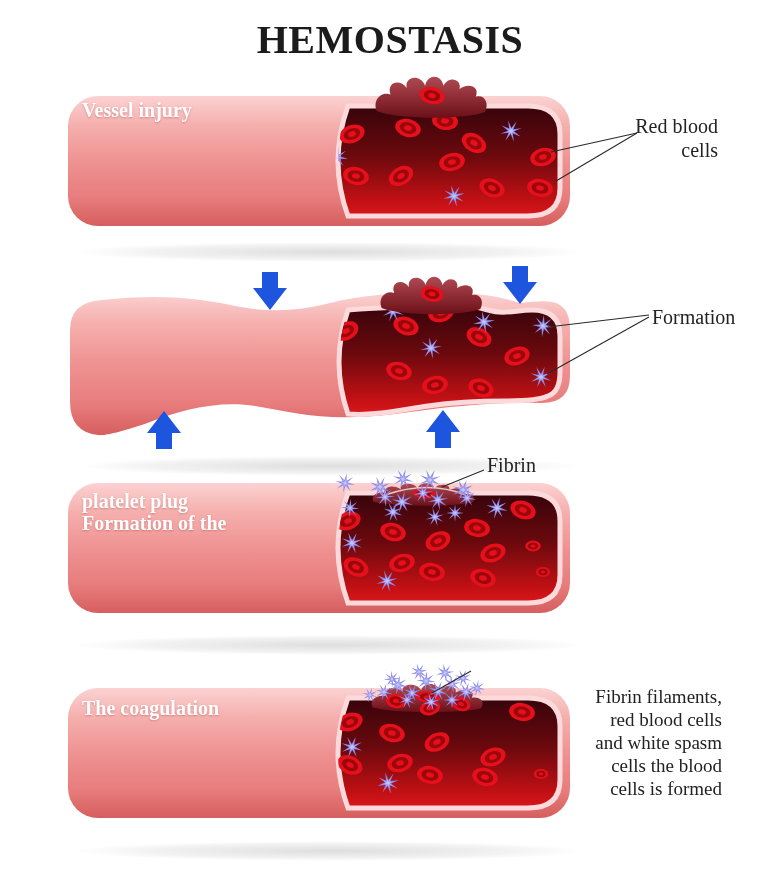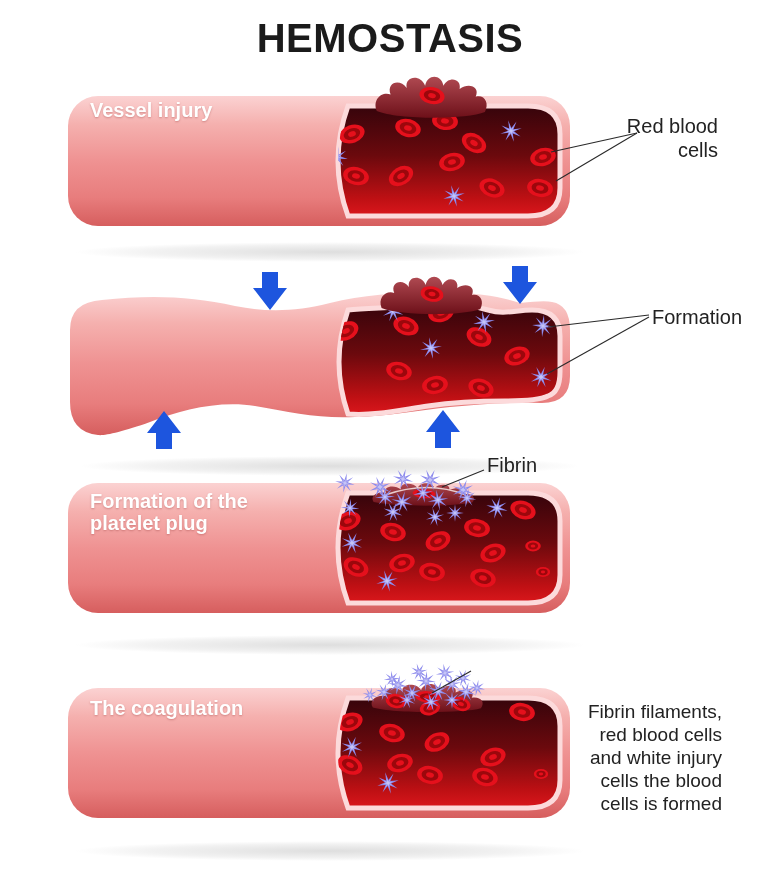--- a/index.html
+++ b/index.html
@@ -1,22 +1,22 @@
 <!DOCTYPE html>
 <html><head>
 <meta charset="utf-8">
 <style>
   html,body{margin:0;padding:0;background:#ffffff;}
   #canvas{position:relative;width:780px;height:874px;background:#ffffff;overflow:hidden;
-          font-family:Liberation Sans, sans-serif;}
+          font-family:Liberation Serif, serif;}
   #diagram-svg{position:absolute;left:0;top:0;}
   .title{position:absolute;left:0;right:0;top:16px;text-align:center;
          font-size:40px;font-weight:bold;color:#1b1b1b;letter-spacing:.5px;}
   .stage-label{position:absolute;color:#ffffff;font-weight:bold;font-size:20px;
-               line-height:22px;text-shadow:0 1px 2px rgba(140,50,50,.35);white-space:nowrap;margin-left:8px;}
+               line-height:22px;text-shadow:0 1px 2px rgba(140,50,50,.35);white-space:nowrap;}
   .annot{position:absolute;color:#222222;font-size:20px;line-height:24px;}
   .annot.right{text-align:right;}
   .note{position:absolute;color:#222222;font-size:19px;line-height:23px;text-align:right;}
 </style>
 </head>
 <body>
 
 <div id="canvas">
 
 <svg id="diagram-svg" width="780" height="874" viewBox="0 0 780 874">
@@ -212,36 +212,36 @@
     <path d="M471,671 L432,693" fill="none" stroke-width="1.1" stroke="#2a2a2a"></path>
   </g>
 </svg>
 
   <div class="title">HEMOSTASIS</div>
 
   <div class="stage-label" style="left:82px;top:99px">Vessel injury</div>
 
 
   <div class="stage-label" style="left:82px;top:490px">
+    <div>platelet plug</div>
     <div>Formation of the</div>
-    <div>platelet plug</div>
   </div>
 
   <div class="stage-label" style="left:82px;top:697px">The coagulation</div>
 
   <div class="annot right" style="right:62px;top:114px;width:130px">
     <div>Red blood</div>
     <div>cells</div>
   </div>
 
   <div class="annot" style="left:652px;top:305px">Formation</div>
 
   <div class="annot" style="left:487px;top:453px">Fibrin</div>
 
-  <div class="note" style="right:58px;top:700px;width:165px">
+  <div class="note" style="right:58px;top:685px;width:165px">
     <div>Fibrin filaments,</div>
     <div>red blood cells</div>
-    <div>and white injury</div>
+    <div>and white spasm</div>
     <div>cells the blood</div>
     <div>cells is formed</div>
   </div>
 
 </div>
 
 </body></html>

